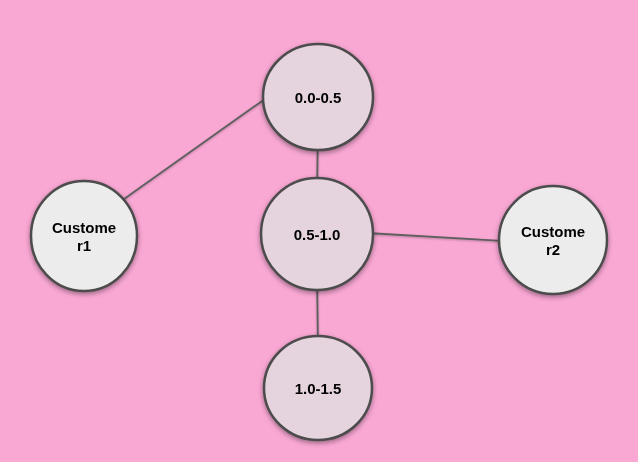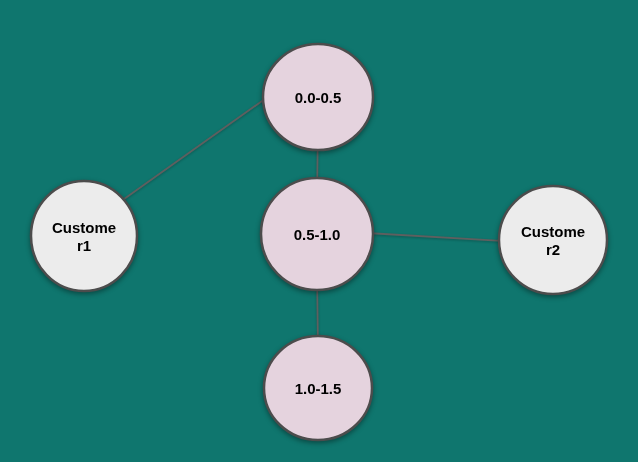--- a/index.html
+++ b/index.html
@@ -4,21 +4,21 @@
 <style>
   html, body {
     margin: 0;
     padding: 0;
     background: #ffffff;
   }
   .stage {
     position: relative;
     width: 638px;
     height: 462px;
-    background: #0f766e;
+    background: #f9a8d4;
     overflow: hidden;
     font-family: "Liberation Sans", sans-serif;
     text-decoration: underline;
   }
   svg { display: block; }
   .edge-line {
     fill: none;
     stroke-linecap: round;
     filter: drop-shadow(0 1.5px 1px rgba(0,0,0,0.25));
   }

